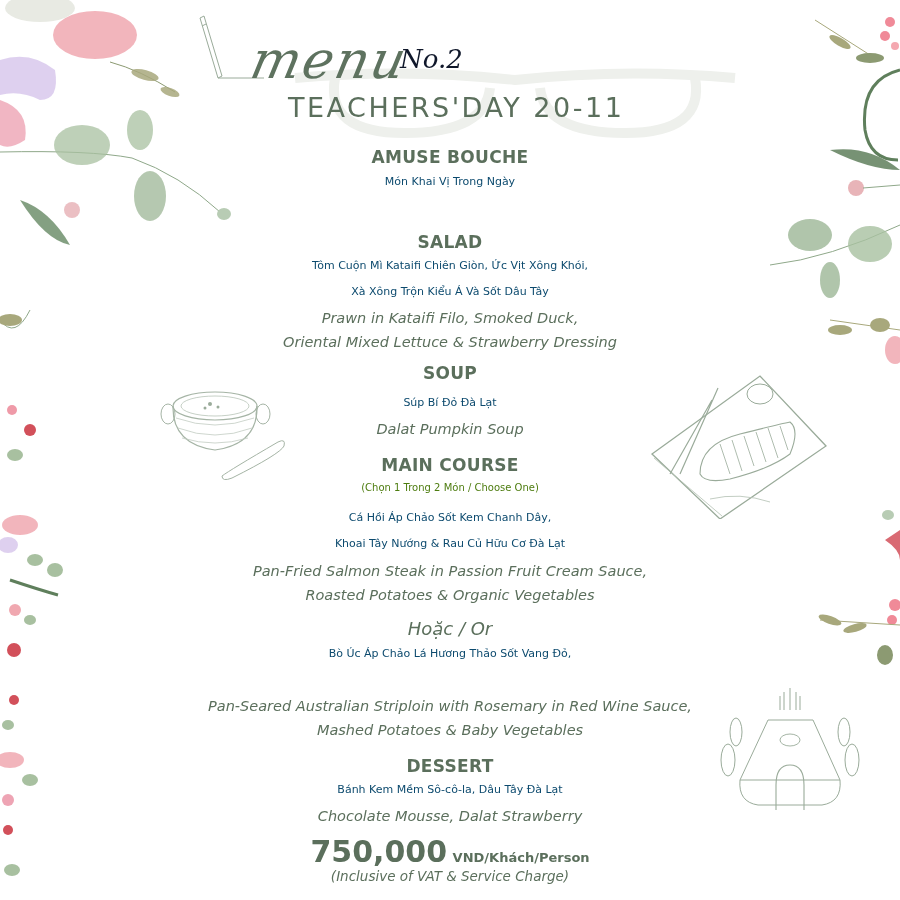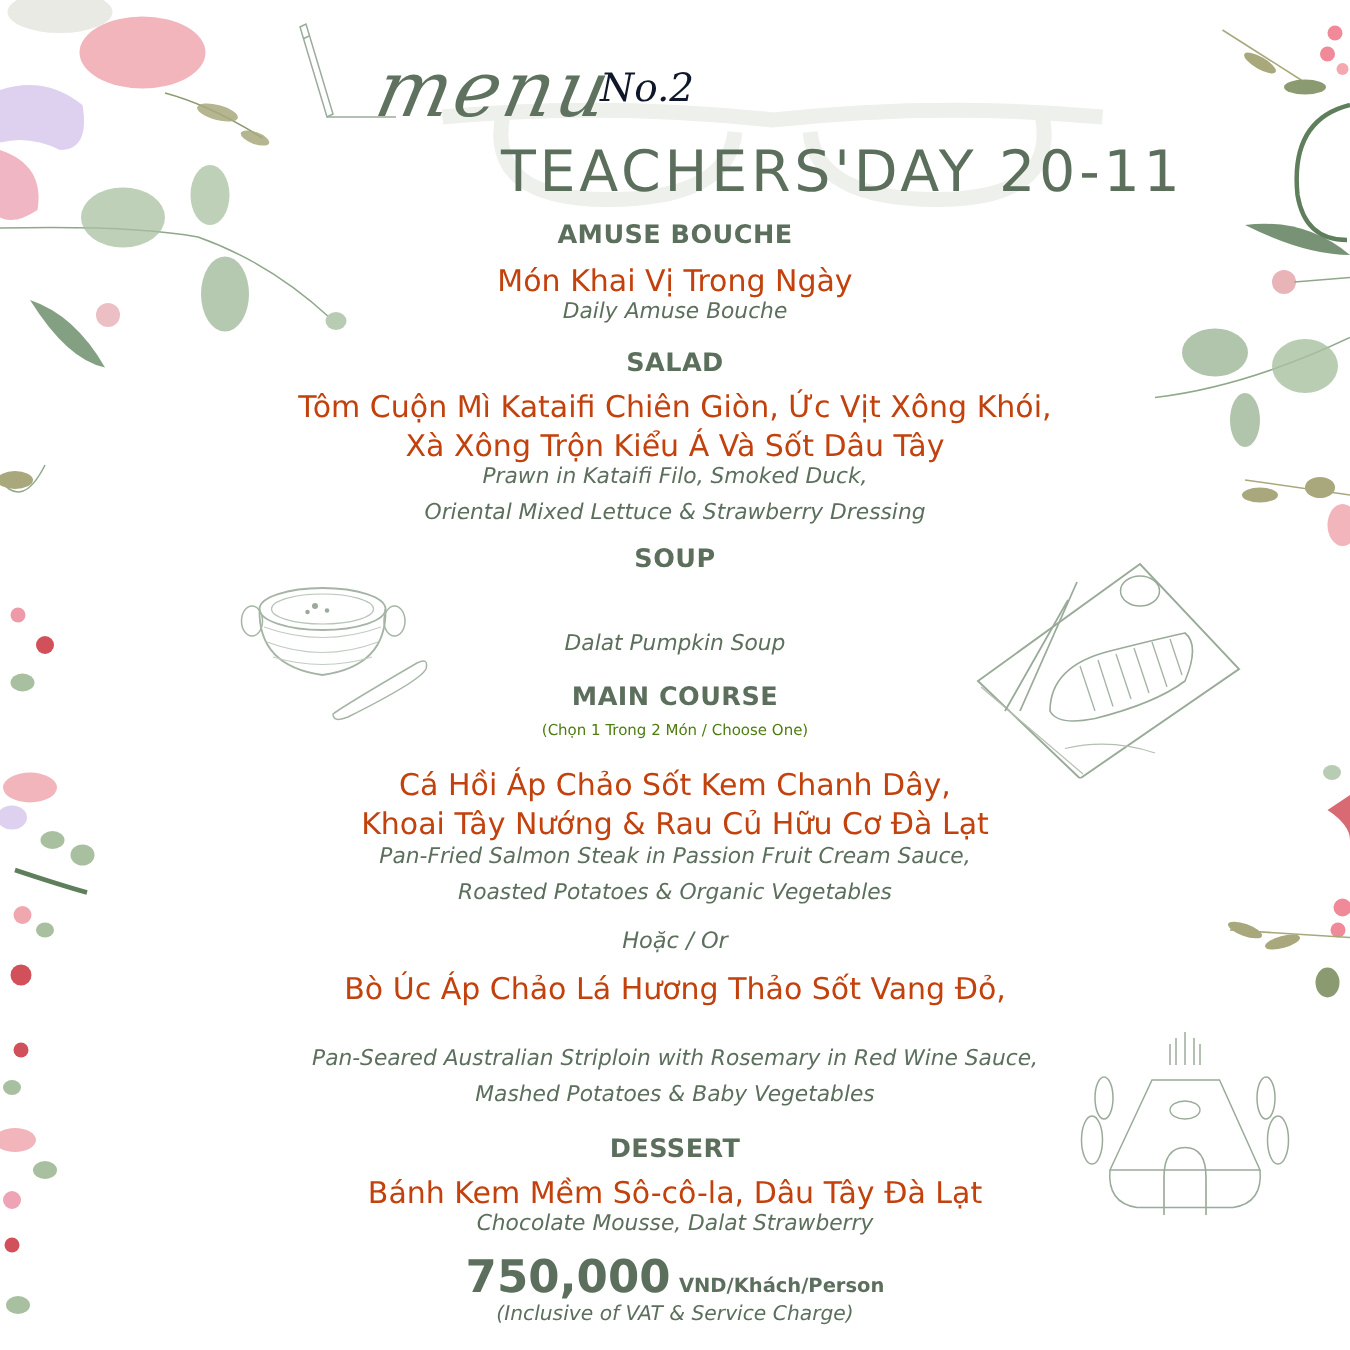--- a/index.html
+++ b/index.html
@@ -2,23 +2,23 @@
 <html><head>
 <meta charset="utf-8">
 <style>
   html, body { margin: 0; padding: 0; }
   body { width: 900px; height: 900px; background: #ffffff; overflow: hidden; position: relative; font-family: "DejaVu Sans", sans-serif; color: #5b6f5c; }
   .page { position: absolute; left: 0; top: 0; width: 900px; height: 900px; }
   .deco { position: absolute; pointer-events: none; }
   .center { position: absolute; left: 0; width: 900px; text-align: center; white-space: nowrap; }
   .script-title { position: absolute; left: 252px; top: 30px; font-family: "DejaVu Serif", serif; font-style: italic; font-size: 52px; color: #5e725f; letter-spacing: 2px; transform: skewX(-12deg); }
   .script-no { position: absolute; left: 400px; top: 44px; font-family: "DejaVu Serif", serif; font-style: italic; font-size: 26px; color: #0f172a; }
-  .big-title { position: absolute; left: 288px; top: 92px; font-family: "DejaVu Sans", sans-serif; font-size: 38px; letter-spacing: 2.5px; color: #5b6f5c; font-weight: normal; margin-left: 46px; }
+  .big-title { position: absolute; left: 288px; top: 92px; font-family: "DejaVu Sans", sans-serif; font-size: 27px; letter-spacing: 2.5px; color: #5b6f5c; font-weight: normal; }
   .sec { font-weight: bold; font-size: 17px; letter-spacing: 0.3px; color: #5b6f5c; }
-  .vi { font-size: 20px; color: #c2410c; }
+  .vi { font-size: 11px; color: #0c4a6e; }
   .en { font-size: 14.5px; font-style: italic; color: #5b6f5c; }
   .note { font-size: 10px; color: #4d7c0f; }
   .price-row { font-weight: bold; color: #5b6f5c; }
   .price-num { font-size: 30px; font-weight: bold; }
   .price-unit { font-size: 13px; font-weight: bold; }
 </style>
 </head>
 <body>
 
 <div class="page">
@@ -34,38 +34,38 @@
     <line x1="6" y1="12" x2="10" y2="10" stroke="#9aab9a" stroke-width="1"></line>
     <line x1="22" y1="64" x2="68" y2="64" stroke="#9aab9a" stroke-width="1"></line>
   </svg>
 
   <div class="script-title">menu</div>
   <div class="script-no">No.2</div>
   <div class="big-title">TEACHERS'DAY 20-11</div>
 
   <div class="center sec" style="top:147px">AMUSE BOUCHE</div>
   <div class="center vi" style="top:175px">Món Khai Vị Trong Ngày</div>
-  <div class="center en" style="top:200px">Daily Amuse Bouche</div>
 
   <div class="center sec" style="top:232px">SALAD</div>
   <div class="center vi" style="top:259px">Tôm Cuộn Mì Kataifi Chiên Giòn, Ức Vịt Xông Khói,</div>
   <div class="center vi" style="top:285px">Xà Xông Trộn Kiểu Á Và Sốt Dâu Tây</div>
   <div class="center en" style="top:310px">Prawn in Kataifi Filo, Smoked Duck,</div>
   <div class="center en" style="top:334px">Oriental Mixed Lettuce &amp; Strawberry Dressing</div>
 
   <div class="center sec" style="top:363px">SOUP</div>
+  <div class="center vi" style="top:396px">Súp Bí Đỏ Đà Lạt</div>
   <div class="center en" style="top:421px">Dalat Pumpkin Soup</div>
 
   <div class="center sec" style="top:455px">MAIN COURSE</div>
   <div class="center note" style="top:482px">(Chọn 1 Trong 2 Món / Choose One)</div>
   <div class="center vi" style="top:511px">Cá Hồi Áp Chảo Sốt Kem Chanh Dây,</div>
   <div class="center vi" style="top:537px">Khoai Tây Nướng &amp; Rau Củ Hữu Cơ Đà Lạt</div>
   <div class="center en" style="top:563px">Pan-Fried Salmon Steak in Passion Fruit Cream Sauce,</div>
   <div class="center en" style="top:587px">Roasted Potatoes &amp; Organic Vegetables</div>
-  <div class="center en" style="top:618px;font-size:15px">Hoặc / Or</div>
+  <div class="center en" style="top:618px;font-size:18px">Hoặc / Or</div>
   <div class="center vi" style="top:647px">Bò Úc Áp Chảo Lá Hương Thảo Sốt Vang Đỏ,</div>
   <div class="center en" style="top:698px">Pan-Seared Australian Striploin with Rosemary in Red Wine Sauce,</div>
   <div class="center en" style="top:722px">Mashed Potatoes &amp; Baby Vegetables</div>
 
   <div class="center sec" style="top:756px">DESSERT</div>
   <div class="center vi" style="top:783px">Bánh Kem Mềm Sô-cô-la, Dâu Tây Đà Lạt</div>
   <div class="center en" style="top:808px">Chocolate Mousse, Dalat Strawberry</div>
 
   <div class="center price-row" style="top:834px">
     <span class="price-num">750,000</span>

